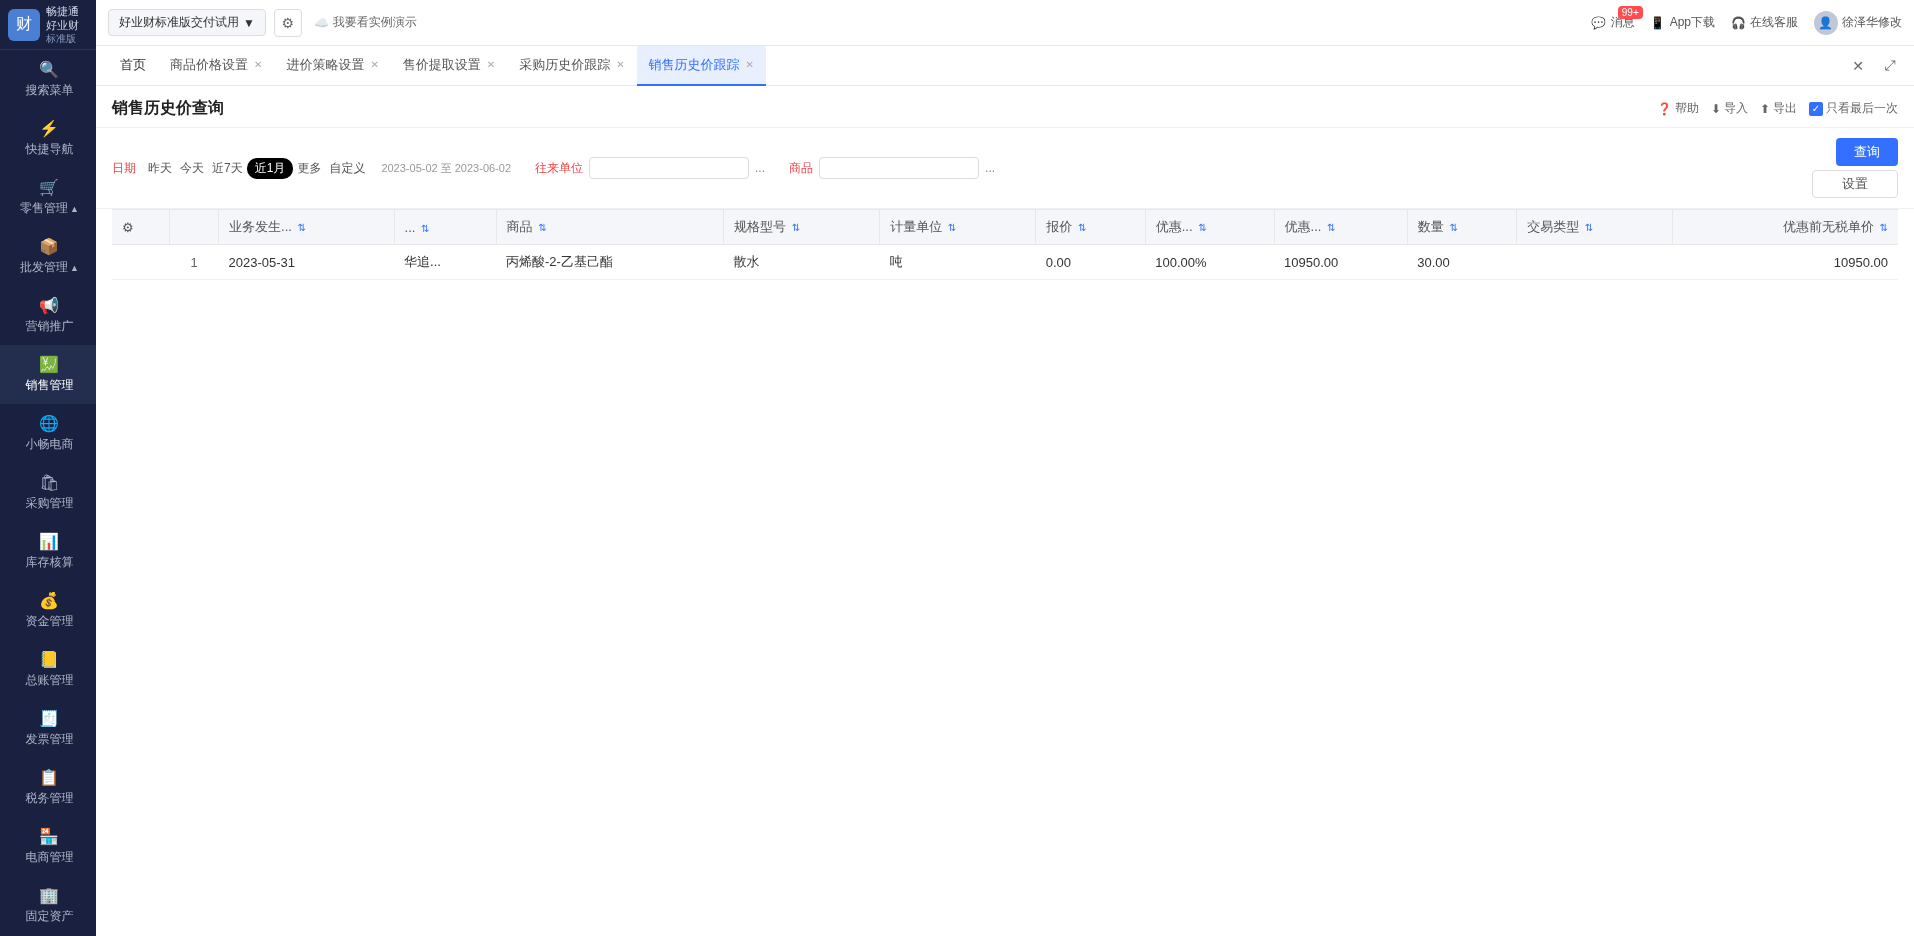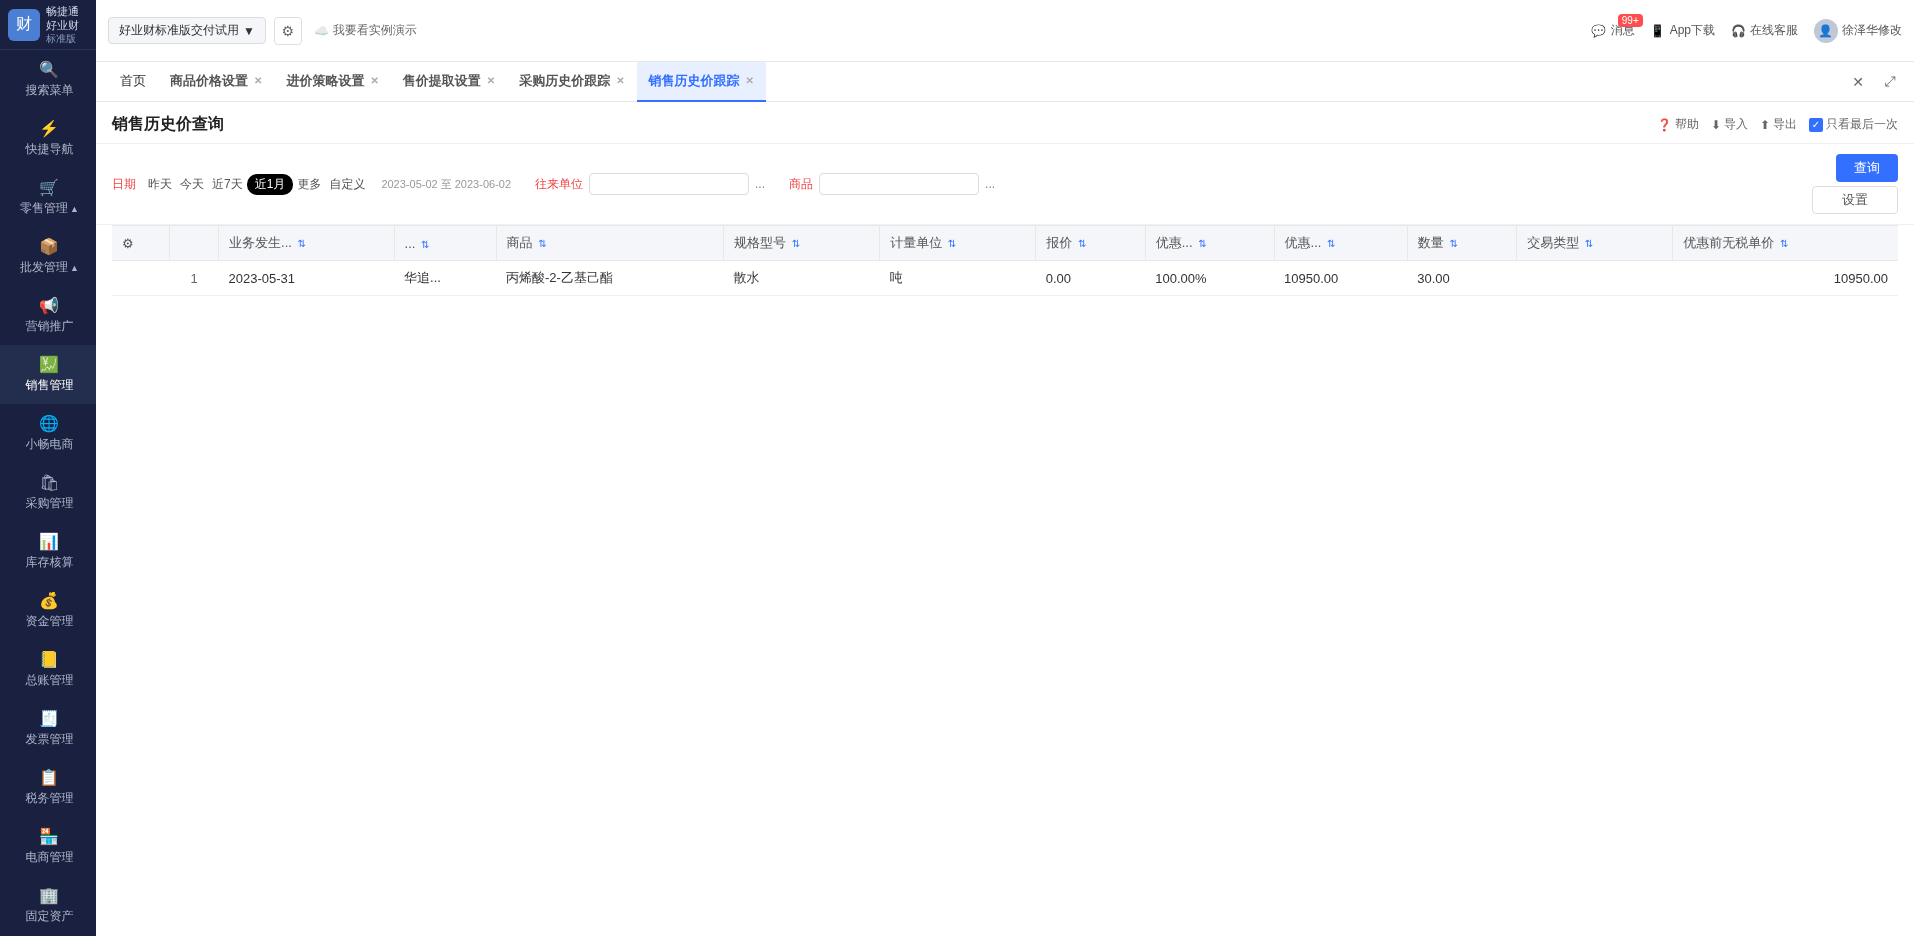--- a/index.html
+++ b/index.html
@@ -66,21 +66,21 @@
       flex: 1;
       display: flex;
       flex-direction: column;
       background: #f0f2f5;
       overflow: hidden;
     }
 
     
     .topbar {
       background: #fff;
-      height: 62px;
+      height: 46px;
       display: flex;
       align-items: center;
       padding: 0 12px;
       border-bottom: 1px solid #e8e8e8;
       gap: 8px;
     }
     .topbar-dropdown {
       display: flex;
       align-items: center;
       gap: 4px;
@@ -146,21 +146,20 @@
     }
     .tab {
       display: flex; align-items: center; gap: 4px;
       padding: 0 12px;
       height: 40px;
       font-size: 13px;
       cursor: pointer;
       color: #555;
       border-bottom: 2px solid transparent;
       white-space: nowrap;
-      font-weight: bold;
     }
     .tab.active {
       color: #3370ff;
       background: #e8efff;
       border-bottom: 2px solid #3370ff;
       border-radius: 2px 2px 0 0;
       align-items: center;
     }
     .tab .tab-close {
       font-size: 10px; color: #aaa; margin-left: 2px;
@@ -535,21 +534,21 @@
               <span class="th-sort">⇅</span>
             </th>
             <th>
               <span>数量</span>
               <span class="th-sort">⇅</span>
             </th>
             <th>
               <span>交易类型</span>
               <span class="th-sort">⇅</span>
             </th>
-            <th style="text-align:left;">
+            <th style="text-align:right;">
               <span>优惠前无税单价</span>
               <span class="th-sort">⇅</span>
             </th>
           </tr>
         </thead>
         <tbody>
           <tr class="table-row">
             <td></td>
             <td class="col-index">1</td>
             <td>2023-05-31</td>

